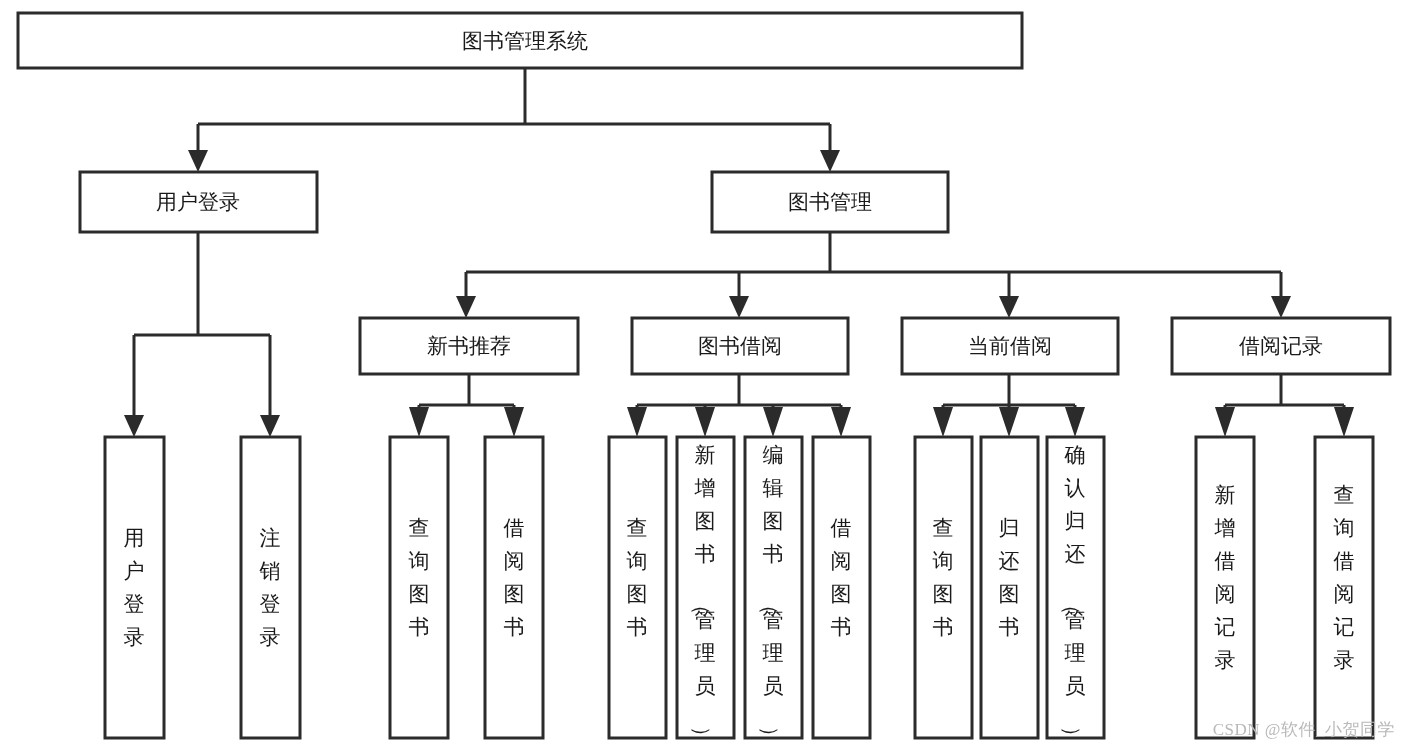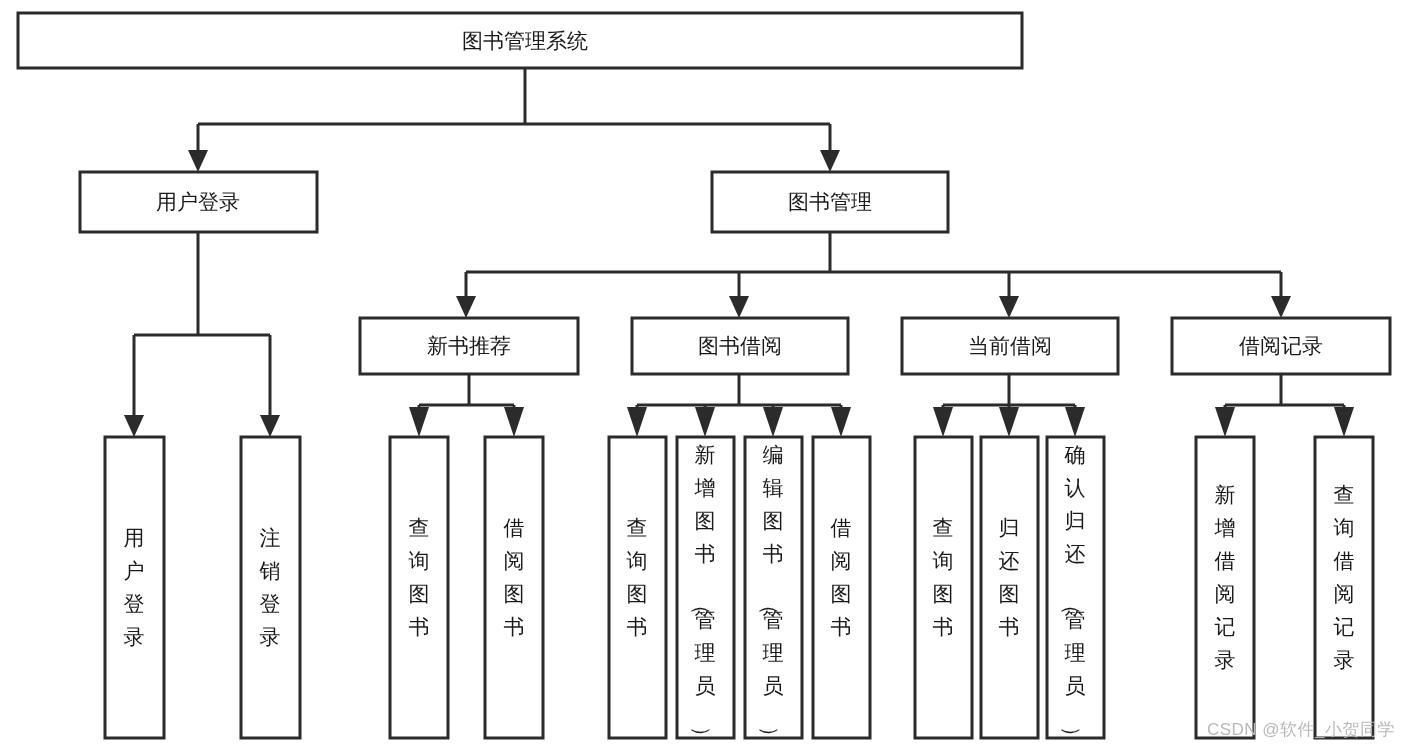--- a/index.html
+++ b/index.html
@@ -58,21 +58,21 @@
     fill: #1a1a1a;
     text-anchor: middle;
   }
   .leaf-label tspan {
     text-anchor: middle;
   }
   .watermark {
     position: absolute;
     right: 10px;
     bottom: 6px;
-    font-family: Liberation Sans, sans-serif;
+    font-family: Liberation Serif, serif;
     font-size: 17px;
     color: #b9b9b9;
     letter-spacing: 0.5px;
     white-space: nowrap;
     user-select: none;
   }
 </style>
 </head>
 <body>
 

